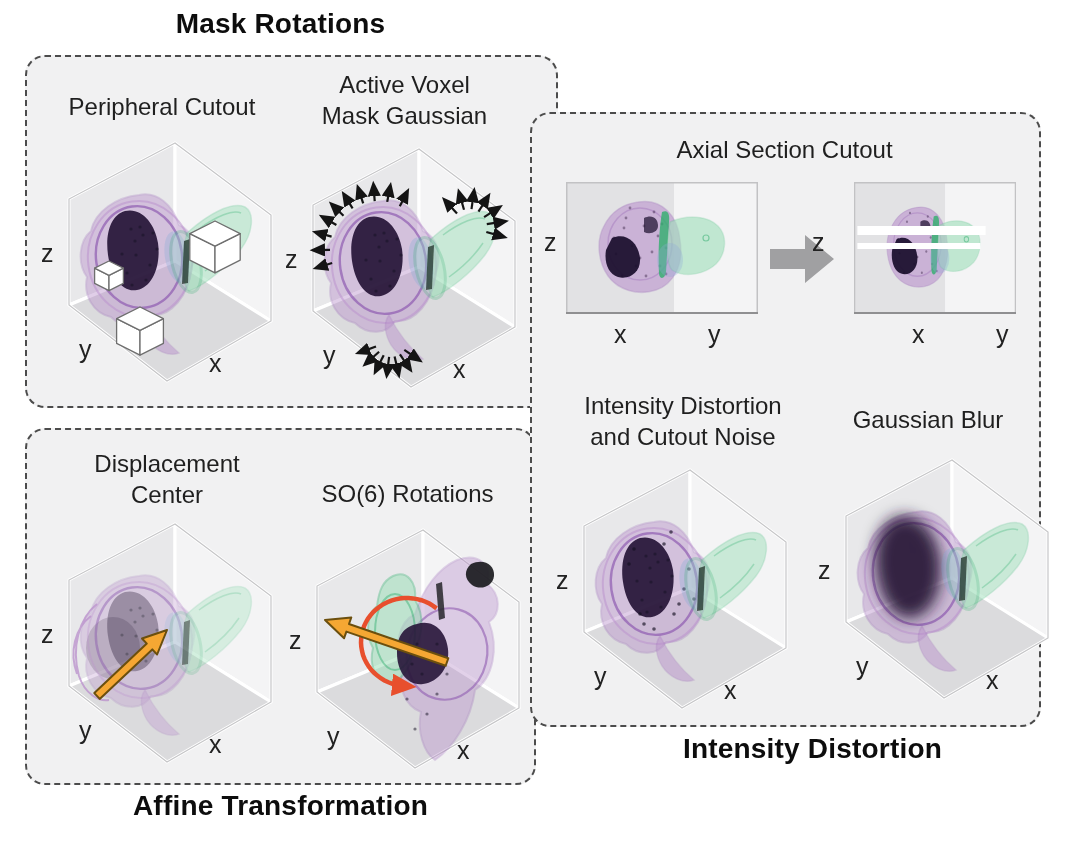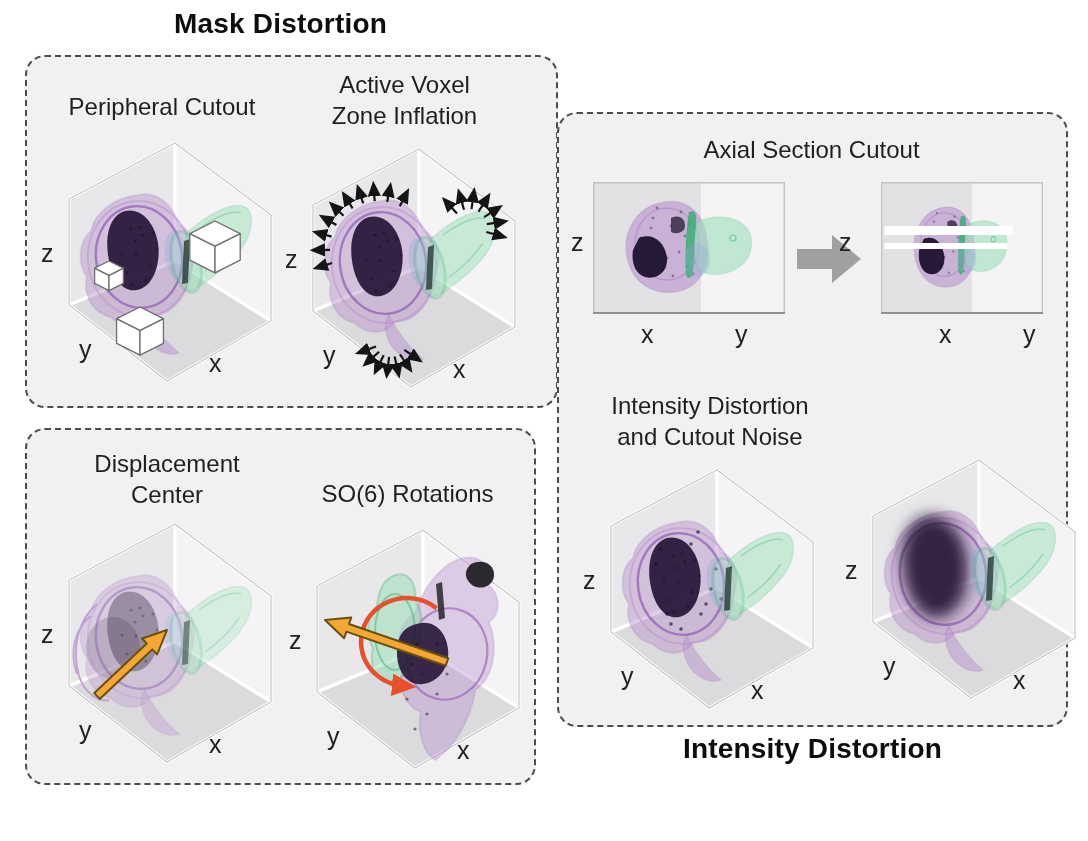--- a/index.html
+++ b/index.html
@@ -15,31 +15,31 @@
   .ax{position:absolute;font-size:25px;color:#222222;line-height:25px;}
   .axial{position:absolute;width:230px;height:175px;}
   .ax-svg{position:absolute;}
   .arrow-svg{position:absolute;}
 </style>
 </head>
 <body>
 
 <div class="page">
 
-  <div class="sec-title" style="left:25px;top:8px;width:511px">Mask Distortion</div>
+  <div class="sec-title" style="left:25px;top:8px;width:511px">Mask Rotations</div>
 
   <div class="panel" style="left:25px;top:55px;width:533px;height:353px">
 
     <div class="lbl" style="left:10px;top:34px;width:250px">
       <div>Peripheral Cutout</div>
     </div>
 
     <div class="lbl" style="left:255px;top:12px;width:245px">
       <div>Active Voxel</div>
-      <div>Zone Inflation</div>
+      <div>Mask Gaussian</div>
     </div>
 
     <div class="scene" style="left:12px;top:80px">
       <svg viewBox="0 0 250 258">
           <polygon points="136,6 30,62 30,168 136,124" fill="#e8e8ea" stroke="#ffffff" stroke-width="3" stroke-linejoin="round"></polygon>
           <polygon points="136,6 232,78 232,184 136,124" fill="#f4f4f5" stroke="#ffffff" stroke-width="3" stroke-linejoin="round"></polygon>
           <polygon points="136,124 30,168 128,244 232,184" fill="#dbdbdd" stroke="#ffffff" stroke-width="3" stroke-linejoin="round"></polygon>
           <path d="M136,6 L30,62 L30,168 L128,244 L232,184 L232,78 Z" fill="none" stroke="#c6c6c8" stroke-width="1.2"></path>
           <g>
             <path d="M100,58 C118,54 134,68 140,88 C154,94 160,112 152,132 C150,158 132,180 112,178 C104,192 84,192 72,180 C54,176 44,158 48,140 C38,126 40,104 52,94 C56,74 78,60 100,58 Z" fill="#bb93cd" opacity="0.45" stroke="#8f5bb0" stroke-opacity="0.5" stroke-width="2"></path>
@@ -232,22 +232,23 @@
           </defs>
           <path d="M149.6,84.3 L146.1,81.8 L142.4,79.6 L138.5,77.7 L134.4,76.2 L130.2,75.1 L125.8,74.4 L121.5,74.0 L117.1,74.1 L112.8,74.5 L108.5,75.4 L104.3,76.6 L100.3,78.3 L96.4,80.2 L92.8,82.5 L89.4,85.2 L86.2,88.1 L83.4,91.3 L80.9,94.7 L78.8,98.4 L77.1,102.2 L75.7,106.2 L74.7,110.3 L74.2,114.4 L74.0,118.6 L74.3,122.8 L75.0,126.9 L76.0,131.0 L77.5,134.9 L79.4,138.7 L81.6,142.3 L84.2,145.7 L87.1,148.8 L90.3,151.6 L93.8,154.2 L97.5,156.4 L101.4,158.3 L105.5,159.8 L109.7,160.9 L114.0,161.6 L118.4,162.0" fill="none" stroke="#e84f2d" stroke-width="4.5" marker-end="url(#mk1)"></path>
           <polygon points="161.3,134.2 62.0,100.0 64.3,93.4 38.0,96.0 57.1,114.2 59.4,107.6 158.7,141.8" fill="#f5a733" stroke="#6b4f0e" stroke-width="2" stroke-linejoin="round"></polygon>
         </svg>
       <span class="ax" style="left:2px;top:104px">z</span>
       <span class="ax" style="left:40px;top:200px">y</span>
       <span class="ax" style="left:170px;top:214px">x</span>
     </div>
   </div>
 
-
-  <div class="panel" style="left:557px;top:112px;width:511px;height:615px">
+  <div class="sec-title" style="left:25px;top:790px;width:511px">Affine Transformation</div>
+
+  <div class="panel" style="left:530px;top:112px;width:511px;height:615px">
 
     <div class="lbl" style="left:0;top:20px;width:505px">
       <div>Axial Section Cutout</div>
     </div>
 
     <div class="axial" style="left:10px;top:66px">
       <span class="ax" style="left:2px;top:50px">z</span>
       <svg class="ax-svg" style="left:24px;top:2px;width:192px;height:132px" viewBox="0 0 192 132">
           <rect x="0" y="0" width="108" height="132" fill="#e2e2e4"></rect>
           <rect x="108" y="0" width="84" height="132" fill="#f4f4f5"></rect>
@@ -330,20 +331,23 @@
         </svg>
       <span class="ax" style="left:104px;top:142px">x</span>
       <span class="ax" style="left:188px;top:142px">y</span>
     </div>
 
     <div class="lbl" style="left:6px;top:276px;width:290px">
       <div>Intensity Distortion</div>
       <div>and Cutout Noise</div>
     </div>
 
+    <div class="lbl" style="left:296px;top:290px;width:200px">
+      <div>Gaussian Blur</div>
+    </div>
 
     <div class="scene" style="left:22px;top:350px">
       <svg viewBox="0 0 250 258">
           <polygon points="136,6 30,62 30,168 136,124" fill="#e8e8ea" stroke="#ffffff" stroke-width="3" stroke-linejoin="round"></polygon>
           <polygon points="136,6 232,78 232,184 136,124" fill="#f4f4f5" stroke="#ffffff" stroke-width="3" stroke-linejoin="round"></polygon>
           <polygon points="136,124 30,168 128,244 232,184" fill="#dbdbdd" stroke="#ffffff" stroke-width="3" stroke-linejoin="round"></polygon>
           <path d="M136,6 L30,62 L30,168 L128,244 L232,184 L232,78 Z" fill="none" stroke="#c6c6c8" stroke-width="1.2"></path>
           <g>
             <path d="M100,58 C118,54 134,68 140,88 C154,94 160,112 152,132 C150,158 132,180 112,178 C104,192 84,192 72,180 C54,176 44,158 48,140 C38,126 40,104 52,94 C56,74 78,60 100,58 Z" fill="#bb93cd" opacity="0.45" stroke="#8f5bb0" stroke-opacity="0.5" stroke-width="2"></path>
             <ellipse cx="100" cy="120" rx="43" ry="51" transform="rotate(-8 100 120)" fill="none" stroke="#8f5bb0" opacity="0.7" stroke-width="2.4"></ellipse>

